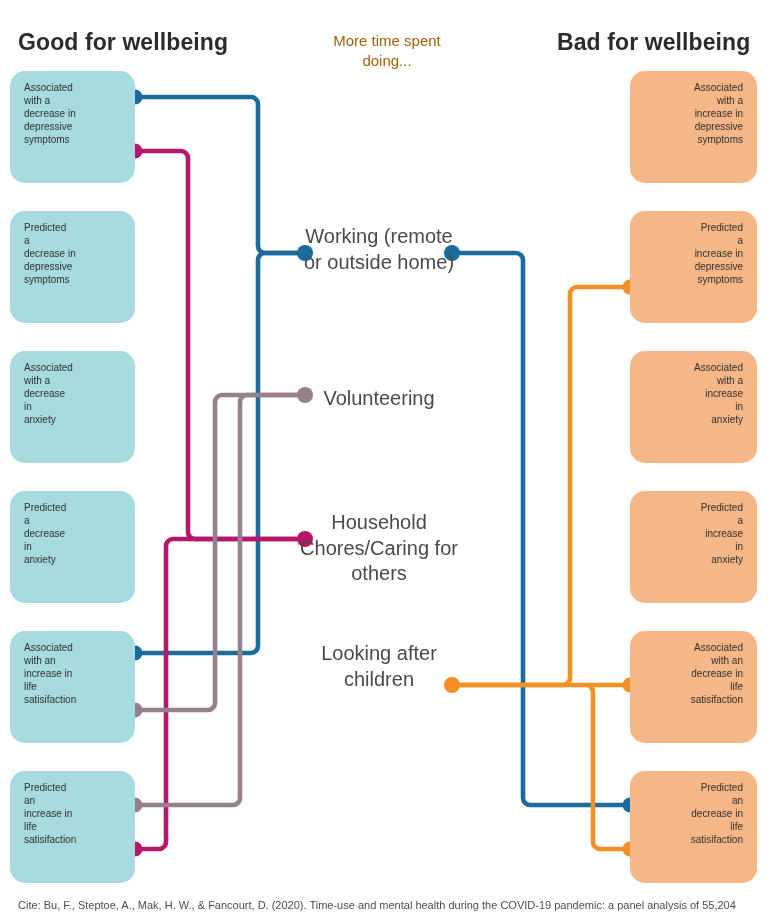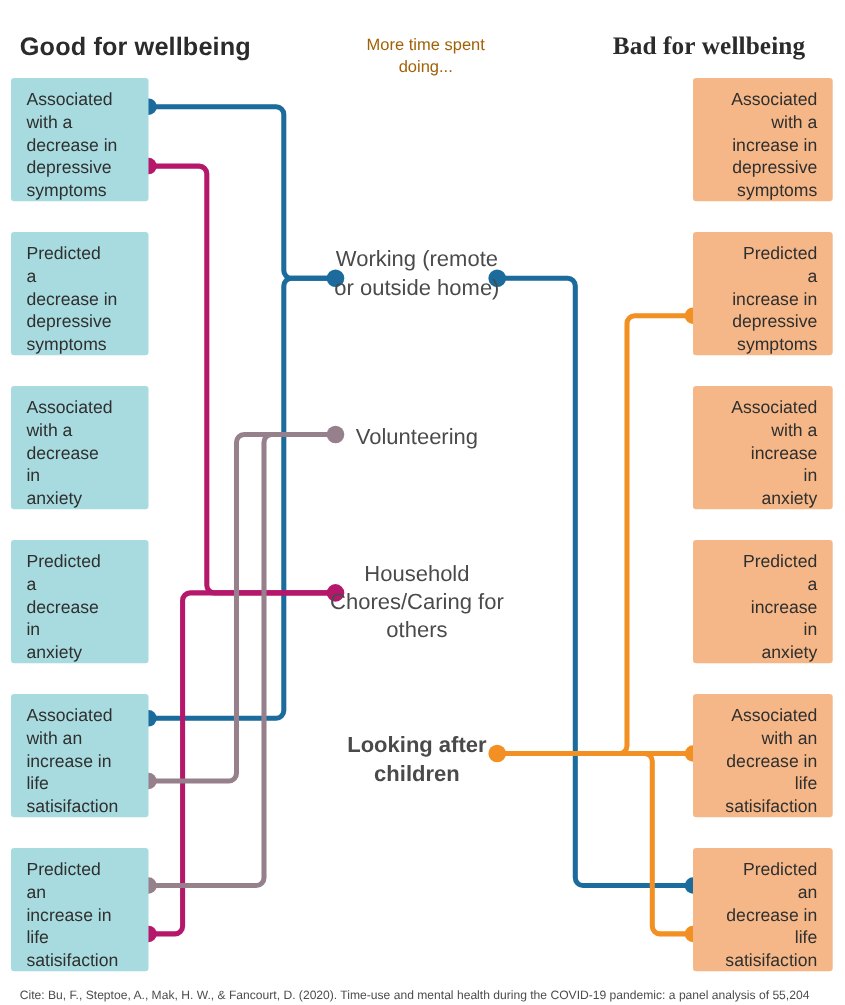--- a/index.html
+++ b/index.html
@@ -17,35 +17,35 @@
   
   .heading{
     position:absolute;
     font-size:23px;
     font-weight:600;
     color:#2b2b2b;
     letter-spacing:.1px;
     white-space:nowrap;
   }
   #head-good{left:18px;top:6px;}
-  #head-bad{left:557px;top:6px;font-family:Liberation Serif, serif;}
+  #head-bad{left:557px;top:6px;}
   #head-mid{
     position:absolute;left:307px;top:8px;width:160px;
     text-align:center;font-size:15px;line-height:1.35;color:#a16207;
   }
 
   
   .box{
     position:absolute;
     box-sizing:border-box;
     padding:10px 12px 10px 14px;
-    font-size:16px;
+    font-size:10px;
     line-height:1.30;
     color:#2f2f2f;
-    border-radius:3px;
+    border-radius:15px;
   }
   .box.left{
     background:#a8dbdf;
     text-align:left;
     left:10px;width:125px;
   }
   .box.right{
     background:#f5b787;
     text-align:right;
     left:630px;width:127px;
@@ -245,20 +245,20 @@
   <div class="mid-label" style="left:294px;top:487px;">
     <span class="ln">Household</span>
     <span class="ln">Chores/Caring</span>
     <span class="ln">for others</span>
   </div>
 
   <div class="mid-label" style="left:294px;top:363px;">
     <span class="ln">Volunteering</span>
   </div>
 
-  <div class="mid-label" style="left:294px;top:643px;font-weight:bold;">
+  <div class="mid-label" style="left:294px;top:618px;">
     <span class="ln">Looking after</span>
     <span class="ln">children</span>
   </div>
 
   <div id="cite">Cite: Bu, F., Steptoe, A., Mak, H. W., &amp; Fancourt, D. (2020). Time-use and mental health during the COVID-19 pandemic: a panel analysis of 55,204 adults followed across 11 weeks of lockdown in the UK.</div>
 
 </div>
 
 </body></html>

